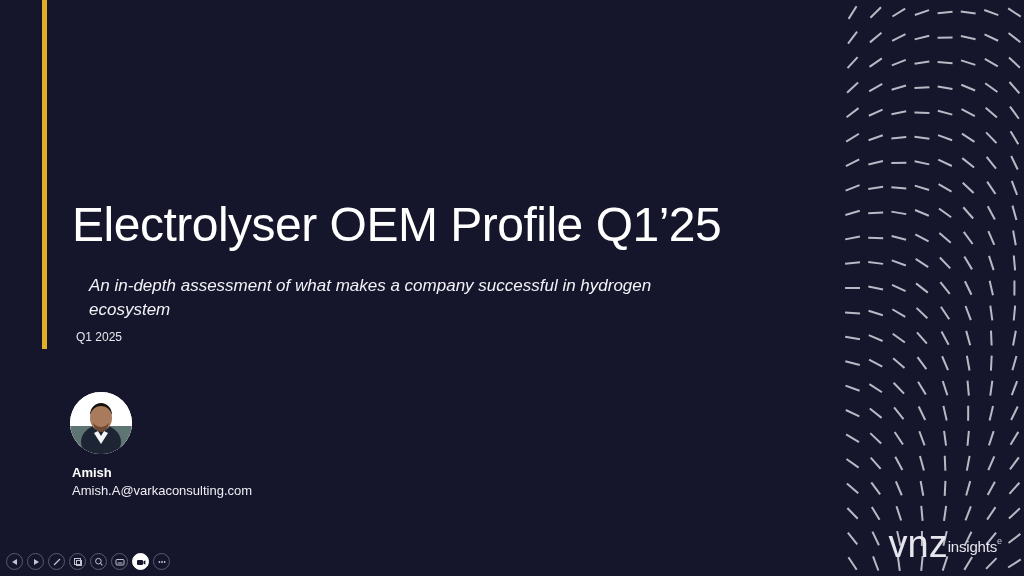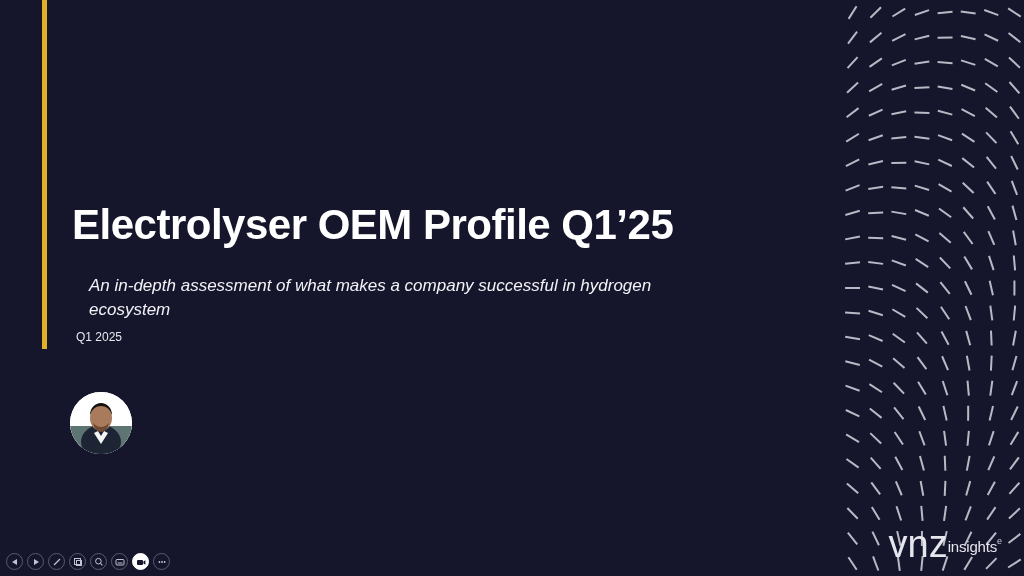--- a/index.html
+++ b/index.html
@@ -36,23 +36,23 @@
     background: #e0b126;
   }
 
   
   #title {
     position: absolute;
     left: 72px;
     top: 195px;
     width: 770px;
     margin: 0;
-    font-size: 42px;
+    font-size: 48px;
     line-height: 60px;
-    font-weight: bold;
+    font-weight: normal;
     color: #ffffff;
     letter-spacing: -0.5px;
     white-space: nowrap;
   }
   #subtitle {
     position: absolute;
     left: 89px;
     top: 274px;
     width: 600px;
     margin: 0;
@@ -364,20 +364,22 @@
       <svg width="62" height="62" viewBox="0 0 62 62">
         <rect x="0" y="0" width="62" height="62" fill="#ffffff"></rect>
         <rect x="0" y="34" width="62" height="28" fill="#5d7472"></rect>
         <ellipse cx="31" cy="50" rx="20" ry="17" fill="#1d2535"></ellipse>
         <path d="M24 41 L31 52 L38 41 L34 39 L31 44 L28 39 Z" fill="#f4f4f4"></path>
         <ellipse cx="31" cy="26" rx="11" ry="13" fill="#a97a5c"></ellipse>
         <path d="M20 23 a11 12 0 0 1 22 0 q-3 -9 -11 -9 q-8 0 -11 9 Z" fill="#15110e"></path>
         <path d="M23 31 q8 8 16 0 q-2 9 -8 9 q-6 0 -8 -9 Z" fill="#6d4a34"></path>
       </svg>
     </div>
+    <div id="author-name">Amish</div>
+    <div id="author-email">Amish.A@varkaconsulting.com</div>
   </div>
 
   <div id="brand-logo">
     <span id="brand-mark">vnz</span>
     <span id="brand-word">insights</span>
     <span id="brand-sup">e</span>
   </div>
 
   <div id="toolbar">
       <button class="tb-btn">

